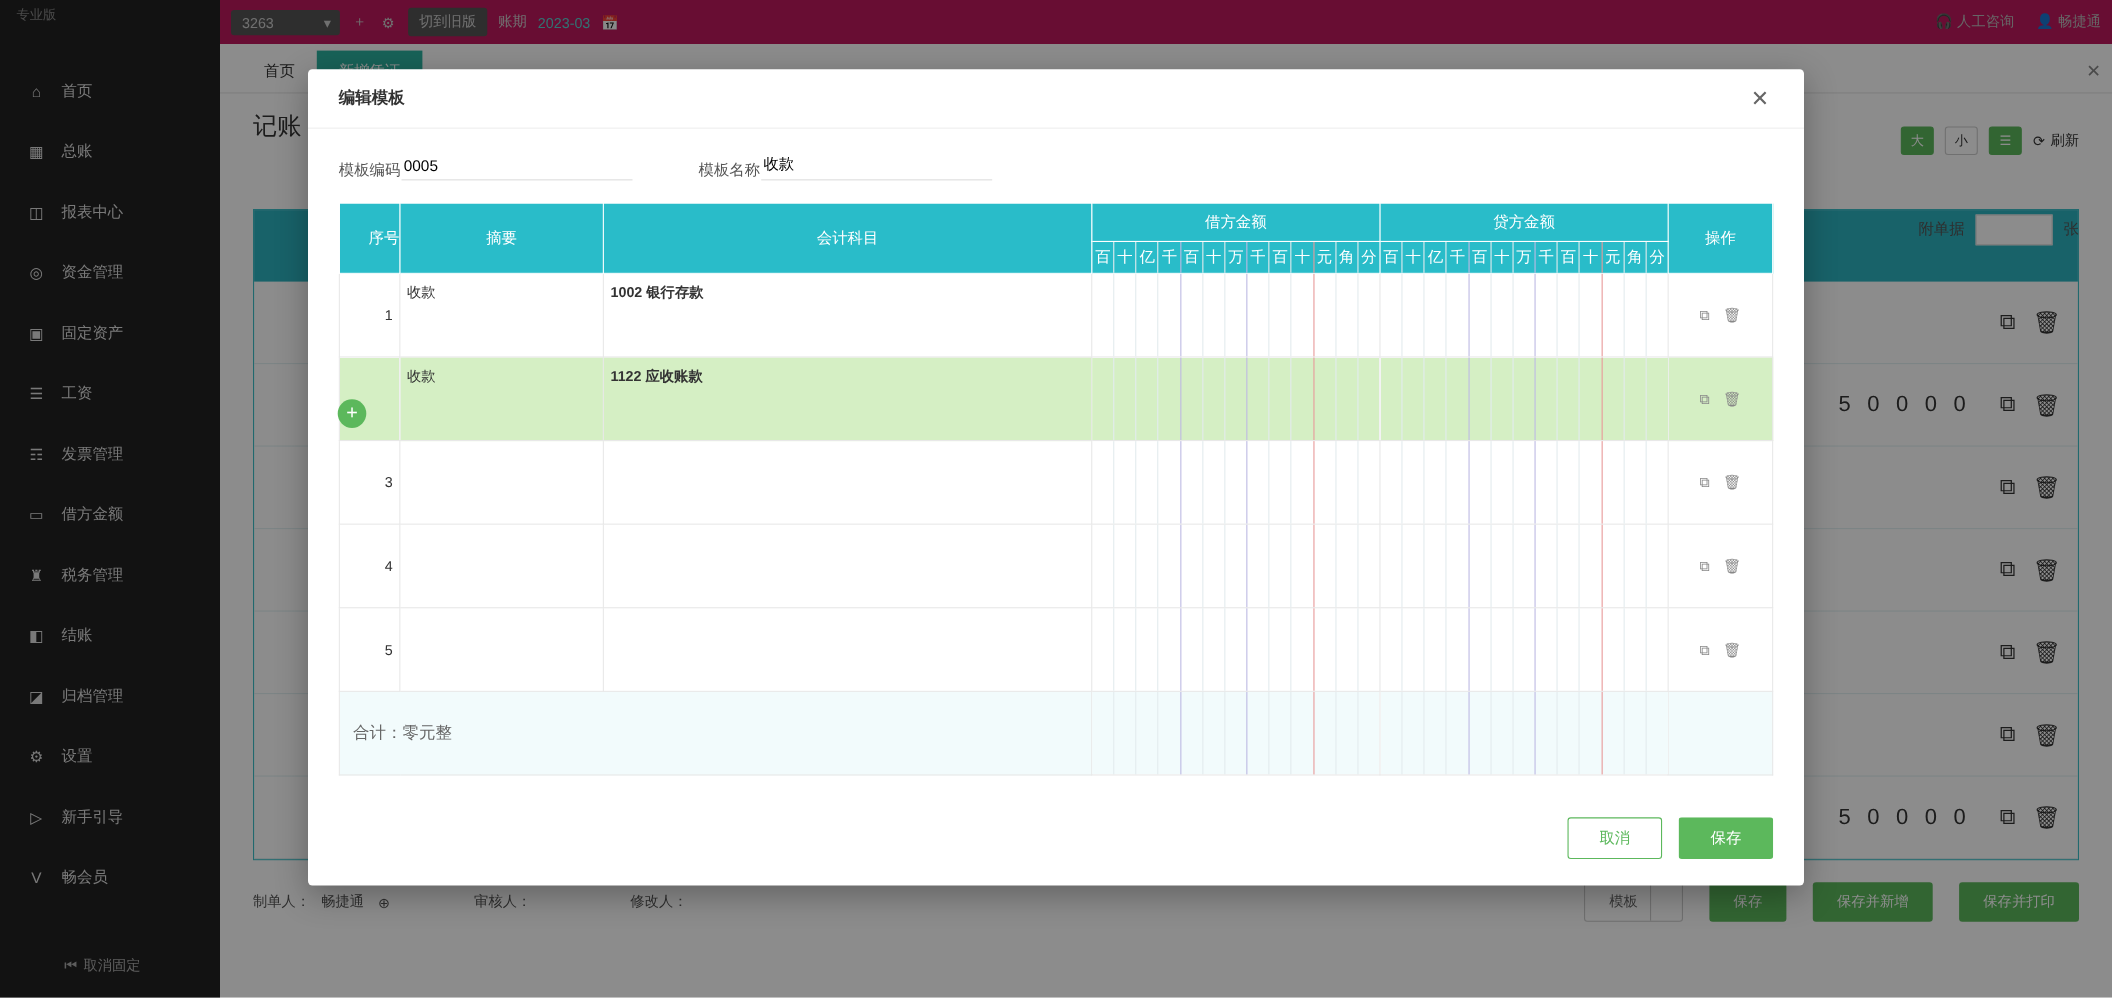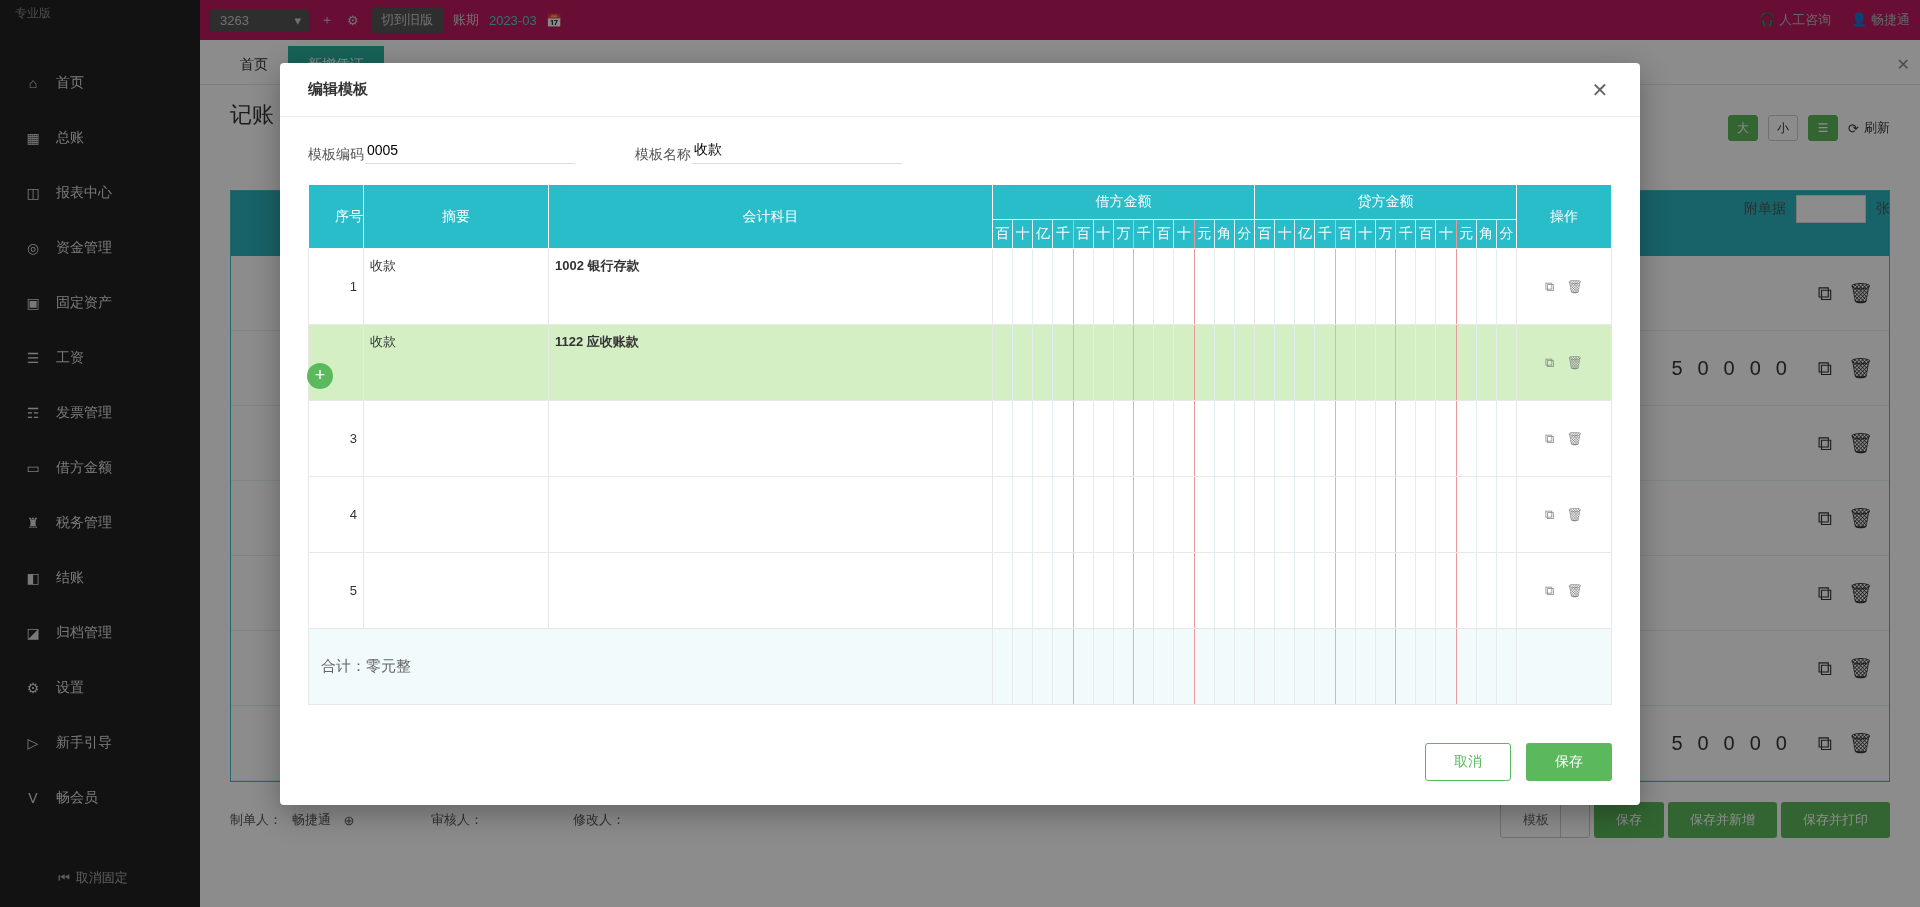--- a/index.html
+++ b/index.html
@@ -27,21 +27,21 @@
 .tab { padding:10px 20px; font-size:14px; cursor:pointer; }
 .tab.active { background:#2db3a0; color:#fff; }
 .content { padding:15px 30px; }
 .page-title { font-size:22px; font-weight:500; margin-bottom:15px; }
 
 
 .bg-grid { margin-top:60px; border:1px solid #3dc0c8; width:100%; }
 .bg-grid-head { height:65px; background:#2db3c0; }
 .bg-grid-row { height:75px; border-bottom:1px solid #e2f0f2; display:flex; justify-content:flex-end; align-items:center; padding-right:25px; gap:15px; font-size:20px; color:#333; letter-spacing:15px; }
 .bg-footer { padding:20px 0; display:flex; gap:10px; align-items:center; color:#555; }
-.bg-buttons { margin-left:auto; display:flex; gap:4px; }
+.bg-buttons { margin-left:auto; display:flex; gap:24px; }
 .bg-btn { padding:8px 22px; border-radius:3px; color:#fff; background:#5cb85c; border:none; font-size:13px; }
 .bg-btn.outline { background:#fff; color:#666; border:1px solid #ccc; position:relative; padding-right:40px; }
 .bg-btn.outline::after { content:""; position:absolute; right:0; top:0; bottom:0; width:28px; border-left:1px solid #ccc; }
 
 .right-tools { position:absolute; top:115px; right:30px; display:flex; align-items:center; gap:10px; }
 .pill { width:30px; height:26px; border:1px solid #ccc; border-radius:3px; display:inline-flex; align-items:center; justify-content:center; font-size:12px; }
 .pill.green { background:#5cb85c; border-color:#5cb85c; color:#fff; }
 .refresh { color:#333; font-size:13px; display:flex; align-items:center; gap:5px; }
 .attach { position:absolute; top:195px; right:30px; display:flex; align-items:center; gap:10px; font-size:14px; color:#555; }
 .attach input { width:70px; height:28px; border:1px solid #ddd; }

